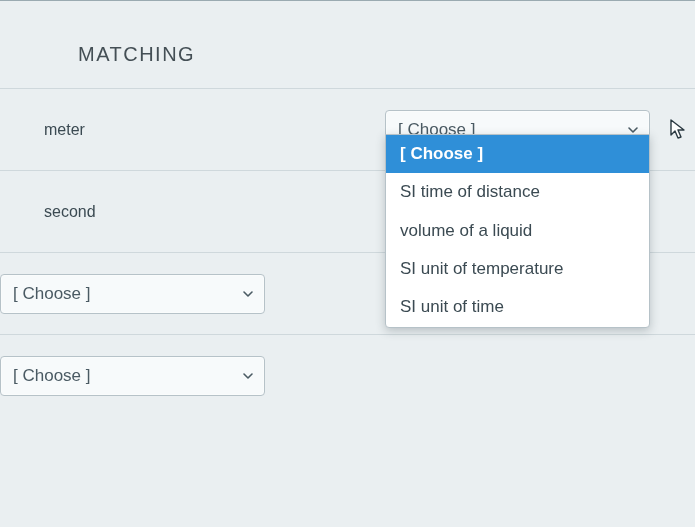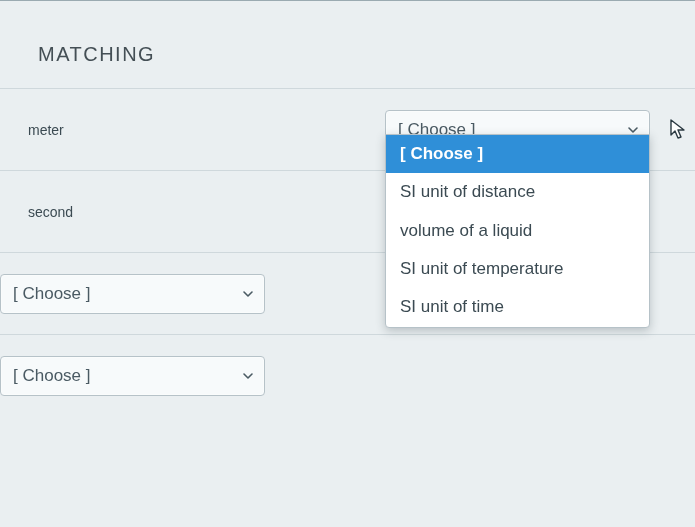--- a/index.html
+++ b/index.html
@@ -20,37 +20,38 @@
     height: 100%;
     border-top: 1px solid #9aaab1;
     padding-top: 6px;
   }
   .header {
     padding: 36px 0 22px 38px;
     font-size: 20px;
     letter-spacing: 1.5px;
     color: #444f55;
     font-weight: 400;
+    margin-left: 40px;
   }
   .rows {
     position: relative;
   }
   .row {
     display: flex;
     align-items: center;
     border-top: 1px solid #cfd8dc;
     height: 82px;
   }
   .row:last-child {
     border-bottom: 1px solid #cfd8dc;
   }
   .label {
     flex: 0 0 385px;
-    padding-left: 28px;
-    font-size: 14px;
+    padding-left: 44px;
+    font-size: 16px;
     color: #3b4a52;
   }
   .select-wrap {
     flex: 0 0 265px;
     position: relative;
   }
   .select {
     width: 100%;
     height: 40px;
     background: #f7fafb;
@@ -164,21 +165,21 @@
             <svg width="12" height="12" viewBox="0 0 12 12">
                 <path d="M2 4 L6 8 L10 4" fill="none" stroke="#4a5a63" stroke-width="1.6" stroke-linecap="round" stroke-linejoin="round"></path>
               </svg>
           </span>
         </div>
       </div>
     </div>
 
     <div class="dropdown">
       <div class="dropdown-item" data-selected="true">[ Choose ]</div>
-      <div class="dropdown-item">SI unit of distance</div>
+      <div class="dropdown-item">SI time of distance</div>
       <div class="dropdown-item">volume of a liquid</div>
       <div class="dropdown-item">SI unit of temperature</div>
       <div class="dropdown-item">SI unit of time</div>
     </div>
 
   </div>
 
   <span class="cursor">
     <svg width="18" height="22" viewBox="0 0 18 22">
       <path d="M1 1 L1 16 L5 12 L8 19 L11 18 L8 11 L14 11 Z" fill="#ffffff" stroke="#2b3a42" stroke-width="1.4" stroke-linejoin="round"></path>

